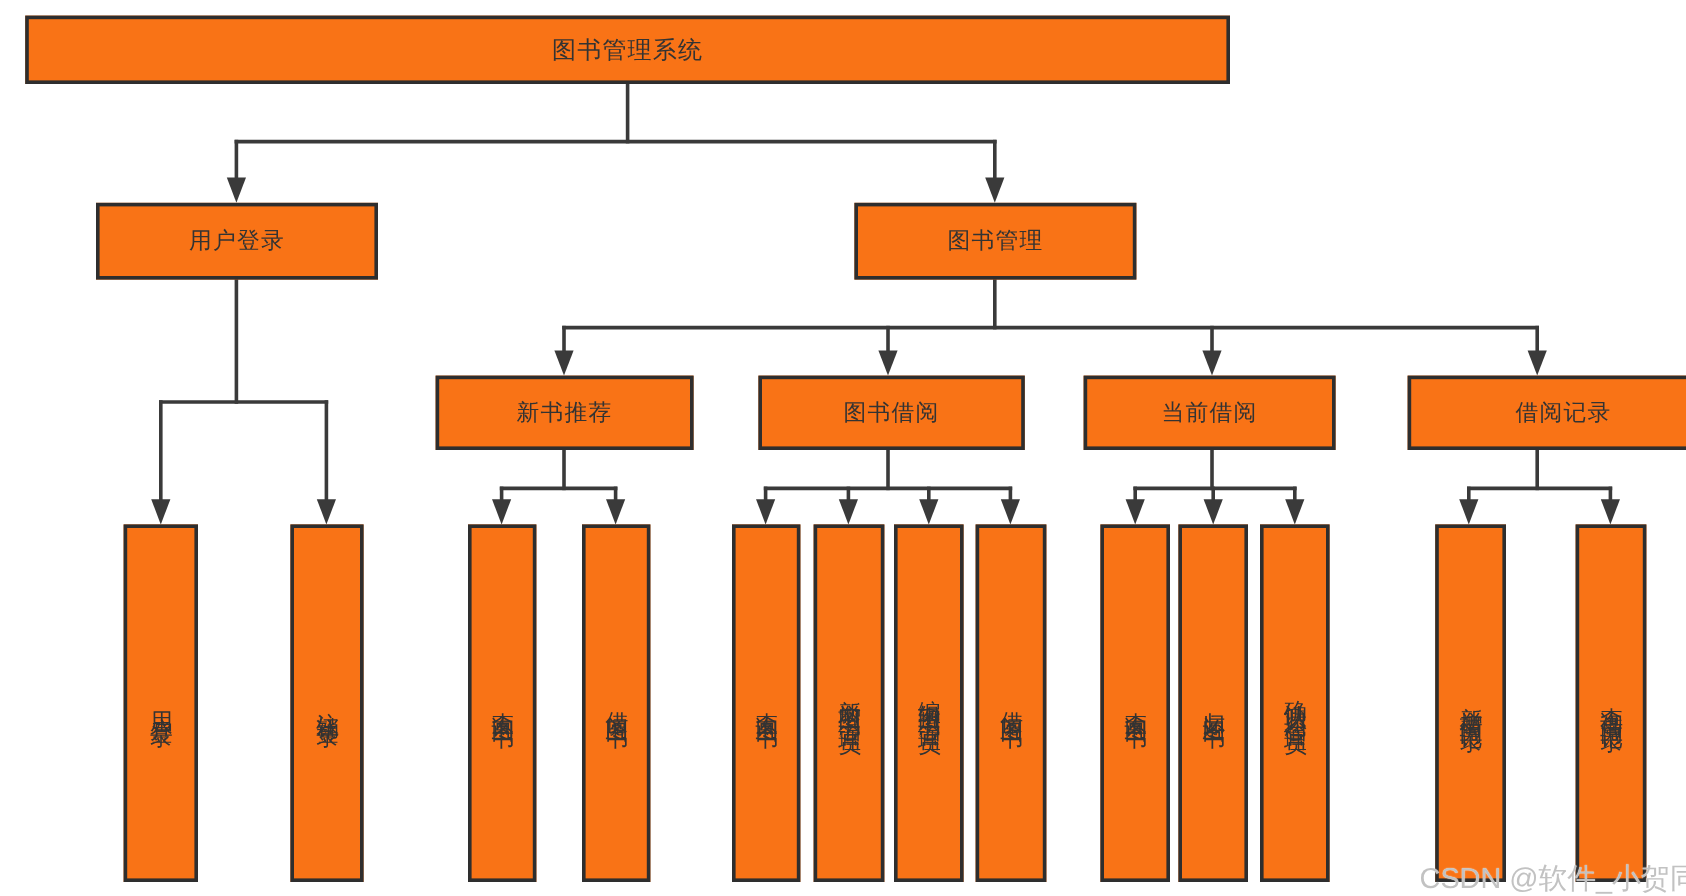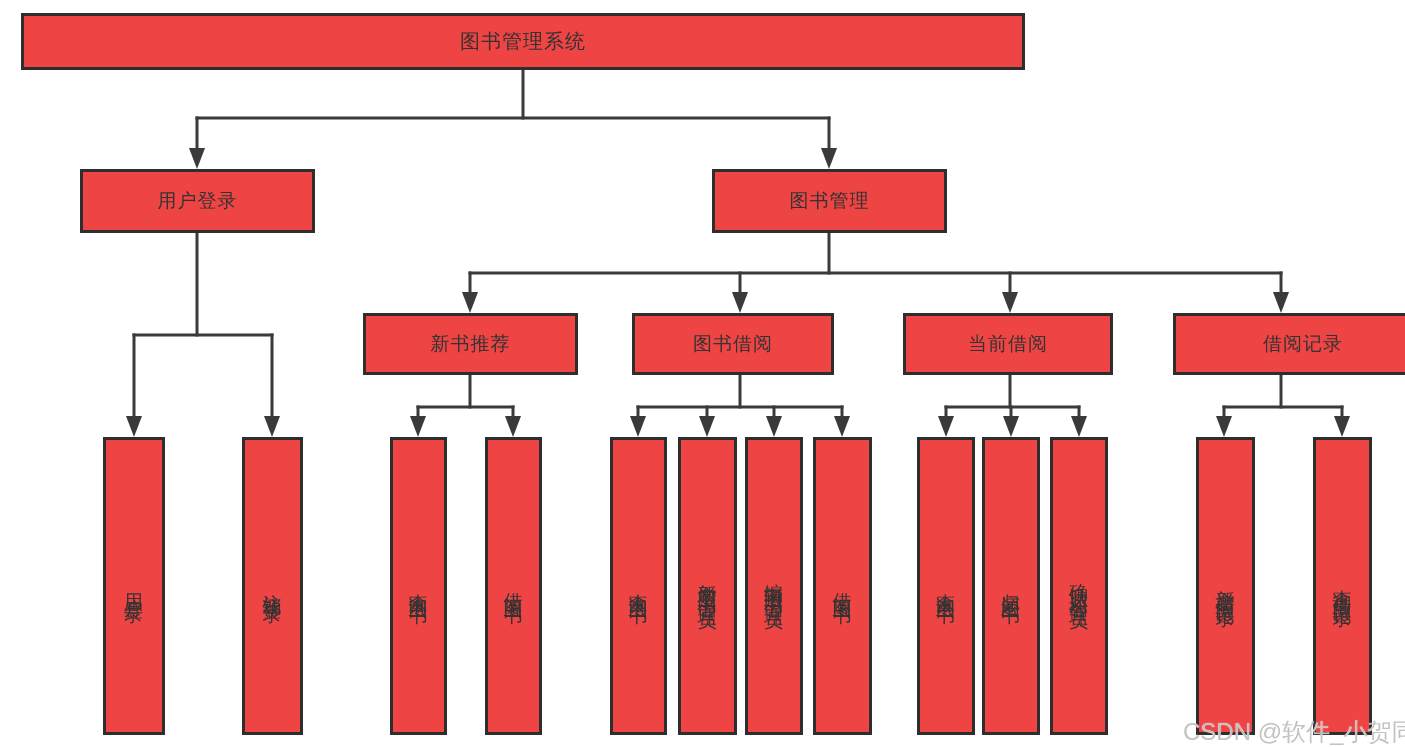--- a/index.html
+++ b/index.html
@@ -13,21 +13,21 @@
   }
   #connectors {
     position: absolute;
     left: 0; top: 0;
     width: 1405px; height: 747px;
   }
   .node {
     position: absolute;
     box-sizing: border-box;
     border: 3px solid #2e2e2e;
-    background: #ef4444;
+    background: #f97316;
     color: #333333;
     display: flex;
     align-items: center;
     justify-content: center;
     text-align: center;
     font-size: 19px;
     letter-spacing: 1px;
   }
   .node.root {
     left: 21px; top: 13px; width: 1004px; height: 57px;
@@ -112,21 +112,21 @@
       <line x1="1342" y1="407" x2="1342" y2="421" stroke="#3a3a3a" stroke-width="3" stroke-linecap="square"></line>
       <polygon points="1334,416 1350,416 1342,437" fill="#3a3a3a"></polygon>
     </svg>
 
   <div class="node root">图书管理系统</div>
 
   <div class="node lvl2" style="left:80px">用户登录</div>
   <div class="node lvl2" style="left:712px">图书管理</div>
 
   <div class="node lvl3" style="left:363px;  width:215px">新书推荐</div>
-  <div class="node lvl3" style="left:632px;  width:202px">图书借阅</div>
+  <div class="node lvl3" style="left:632px;  width:222px">图书借阅</div>
   <div class="node lvl3" style="left:903px;  width:210px">当前借阅</div>
   <div class="node lvl3" style="left:1173px; width:260px">借阅记录</div>
 
   <div class="node leaf" style="left:103px; width:62px">用户登录</div>
   <div class="node leaf" style="left:242px; width:61px">注销登录</div>
 
   <div class="node leaf" style="left:390px; width:57px">查询图书</div>
   <div class="node leaf" style="left:485px; width:57px">借阅图书</div>
 
   <div class="node leaf" style="left:610px; width:57px">查询图书</div>

